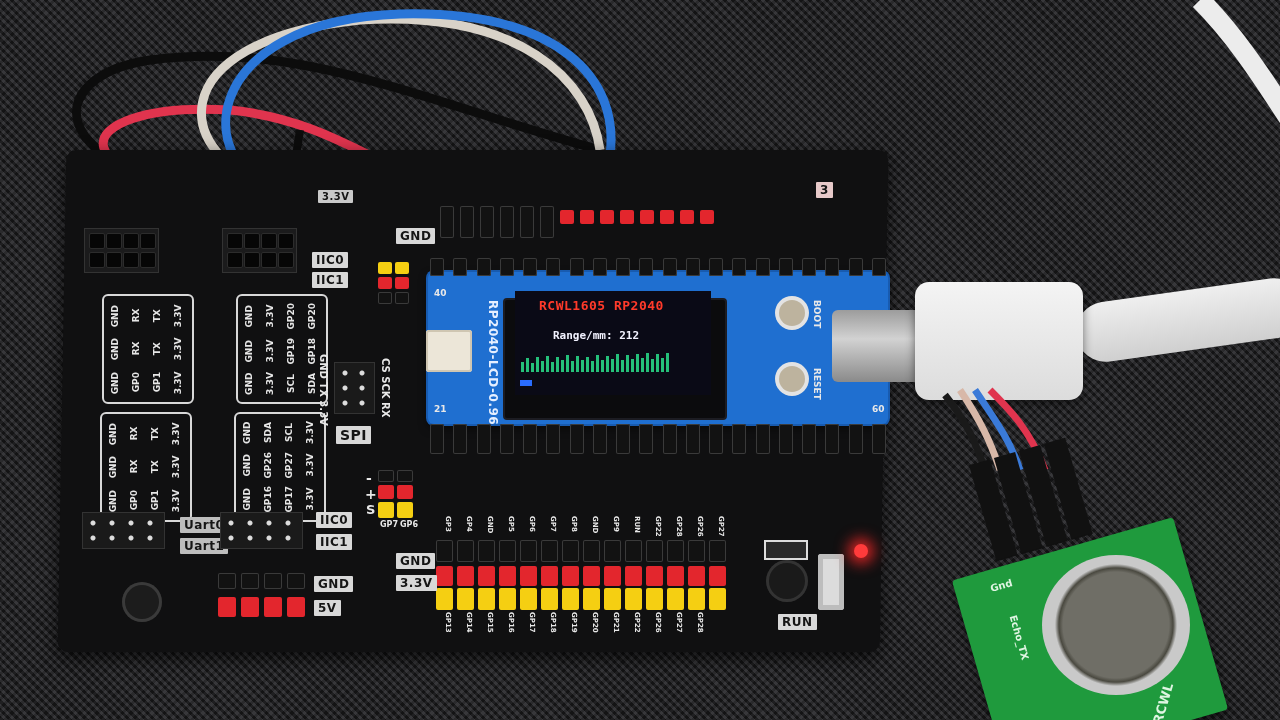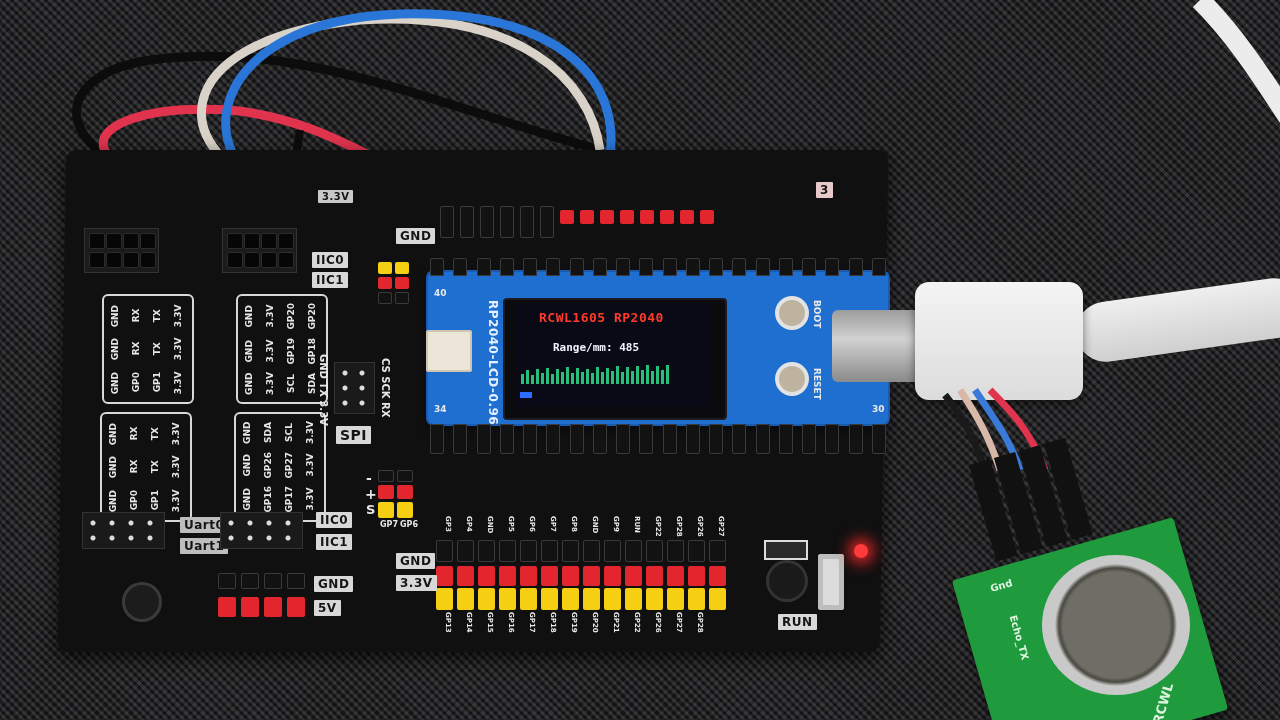--- a/index.html
+++ b/index.html
@@ -56,21 +56,21 @@
       color: #e6efff; font-size: 12px; font-weight: bold;
       writing-mode: vertical-rl; letter-spacing: 0.5px;
     }
 
     
     .lcd-frame {
       left: 503px; top: 298px; width: 220px; height: 118px;
       background: #0b0b0d; border-radius: 4px; border: 2px solid #1c1c22;
     }
     .lcd {
-      left: 515px; top: 303px; width: 196px; height: 104px;
+      left: 515px; top: 291px; width: 196px; height: 104px;
       background: #0a0a16;
       font-family: "DejaVu Sans Mono", monospace;
       font-weight: bold;
     }
     .lcd-title { left: 24px; top: 7px; color: #ff3a2a; font-size: 13px; letter-spacing: 0.5px; }
     .lcd-range { left: 38px; top: 38px; color: #f2f2ff; font-size: 11px; }
     .lcd-bars {
       left: 6px; top: 63px; width: 178px; height: 18px;
       display: flex; align-items: flex-end; gap: 2px;
     }
@@ -342,30 +342,30 @@
     <i class="pin-black" style="width:14px;height:30px;"></i>
     <i class="pin-black" style="width:14px;height:30px;"></i>
     <i class="pin-black" style="width:14px;height:30px;"></i>
     <i class="pin-black" style="width:14px;height:30px;"></i>
     <i class="pin-black" style="width:14px;height:30px;"></i>
     <i class="pin-black" style="width:14px;height:30px;"></i>
     <i class="pin-black" style="width:14px;height:30px;"></i>
 </div>
 <span class="abs module-label" style="left:486px;top:300px;">RP2040-LCD-0.96</span>
 <span class="abs silk-dark" style="left:434px;top:288px;font-size:9px;">40</span>
-<span class="abs silk-dark" style="left:434px;top:404px;font-size:9px;">34</span>
-<span class="abs silk-dark" style="left:872px;top:404px;font-size:9px;">30</span>
+<span class="abs silk-dark" style="left:434px;top:404px;font-size:9px;">21</span>
+<span class="abs silk-dark" style="left:872px;top:404px;font-size:9px;">60</span>
 <div class="abs" style="left:426px;top:330px;width:46px;height:42px;background:#ece6d8;border-radius:3px;box-shadow:inset 0 0 0 2px #cfc6b2;"></div>
 
 <div class="abs lcd-frame"></div>
 <div class="abs lcd">
   <span class="abs lcd-title">RCWL1605 RP2040</span>
   <span class="abs lcd-range">
     <span>Range/mm:</span>
-    <span>485</span>
+    <span>212</span>
   </span>
   <div class="abs lcd-bars" id="lcd-bars">
       <i style="height: 10px;"></i>
       <i style="height: 14px;"></i>
       <i style="height: 9px;"></i>
       <i style="height: 15px;"></i>
       <i style="height: 11px;"></i>
       <i style="height: 16px;"></i>
       <i style="height: 10px;"></i>
       <i style="height: 15px;"></i>

